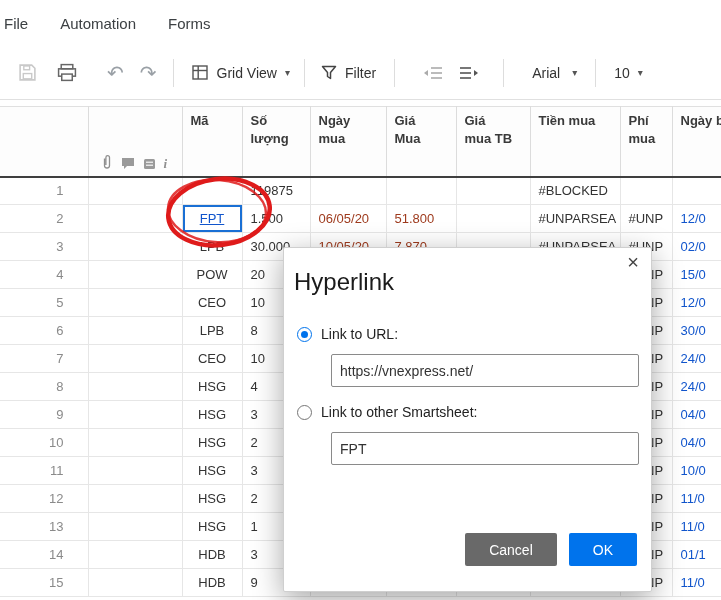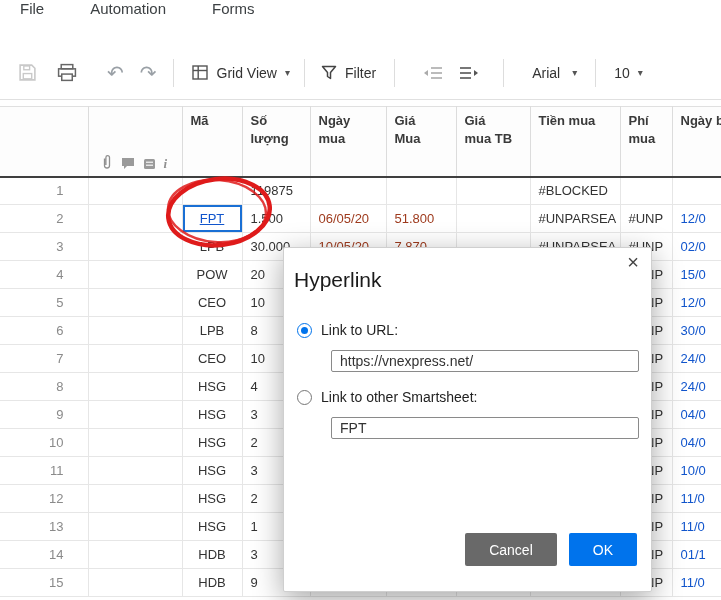--- a/index.html
+++ b/index.html
@@ -3,21 +3,21 @@
 <meta charset="utf-8">
 <style>
   * { box-sizing: border-box; margin: 0; padding: 0; }
   html,body { width: 721px; height: 600px; }
   body {
     position: relative; overflow: hidden; background: #fff;
     font-family: "Liberation Sans", "DejaVu Sans", sans-serif; color: #333;
   }
   
   .menubar { position: absolute; left:0; top:0; width:721px; height:46px;
-    display:flex; padding-left:20px; gap:46px; }
+    display:flex; align-items:center; padding-left:4px; gap:32px; }
   .menu-item { font-size:15px; color:#3c4043; cursor:pointer; }
   
   .toolbar { position:absolute; left:0; top:46px; width:721px; height:54px;
     display:flex; align-items:center; padding-left:10px; border-bottom:1px solid #e0e0e0; }
   .tb-btn { display:inline-flex; align-items:center; justify-content:center; cursor:pointer; }
   .glyph-undo, .glyph-redo { font-size:20px; color:#9aa0a6; line-height:1; }
   .sep { width:1px; height:28px; background:#ddd; display:inline-block; }
   .tb-group { display:inline-flex; align-items:center; gap:8px; cursor:pointer; }
   .tb-label { font-size:14px; color:#333; }
   .caret { font-size:10px; color:#555; }
@@ -47,30 +47,30 @@
   td.sel { box-shadow: inset 0 0 0 2px #1a6fd4; }
   .cell-link { color:#1155cc; text-decoration:underline; cursor:pointer; }
   
   .annotation { position:absolute; left:156px; top:170px; z-index:70; pointer-events:none; }
   
   .dialog { position:absolute; left:283px; top:247px; width:369px; height:345px;
     background:#fff; z-index:60; border:1px solid #cfcfcf; border-radius:2px;
     box-shadow:0 8px 30px rgba(0,0,0,0.35); }
   .dlg-close { position:absolute; top:4px; right:12px; font-size:20px; color:#444;
     cursor:pointer; line-height:1; }
-  .dlg-title { margin:20px 0 0 10px; font-size:21px; font-weight:500; color:#1b1b1b; }
+  .dlg-title { margin:20px 0 0 10px; font-size:24px; font-weight:500; color:#1b1b1b; }
   .radio-row { display:flex; align-items:center; gap:9px; margin:30px 0 0 13px; }
   .radio-row.r2 { margin-top:17px; }
   .radio { width:15px; height:15px; border-radius:50%; border:1px solid #767676;
     background:#fff; position:relative; cursor:pointer; flex:none; }
   .radio.on { border:1px solid #0073ec; }
   .radio.on::after { content:""; position:absolute; left:3px; top:3px; width:7px; height:7px;
     border-radius:50%; background:#0073ec; }
   .radio-label { font-size:14px; color:#222; }
-  .dlg-input { display:block; margin:12px 0 0 47px; width:308px; height:22px;
+  .dlg-input { display:block; margin:12px 0 0 47px; width:308px; height:33px;
     border:1px solid #8a8a8a; border-radius:2px; font-size:14px; color:#333;
     padding:0 8px; font-family:"Liberation Sans", sans-serif; background:#fff; }
   .dlg-label { margin:38px 0 0 47px; font-size:14px; color:#222; }
   .dlg-buttons { position:absolute; right:14px; bottom:25px; display:flex; gap:12px; }
   .dlg-buttons button { height:33px; border:none; border-radius:2px; font-size:14px;
     color:#fff; padding:0 24px; cursor:pointer; font-family:"Liberation Sans", sans-serif; }
   .btn-cancel { background:#696969; }
   .btn-ok { background:#0073ec; padding:0 30px; }
 </style>
 </head>

